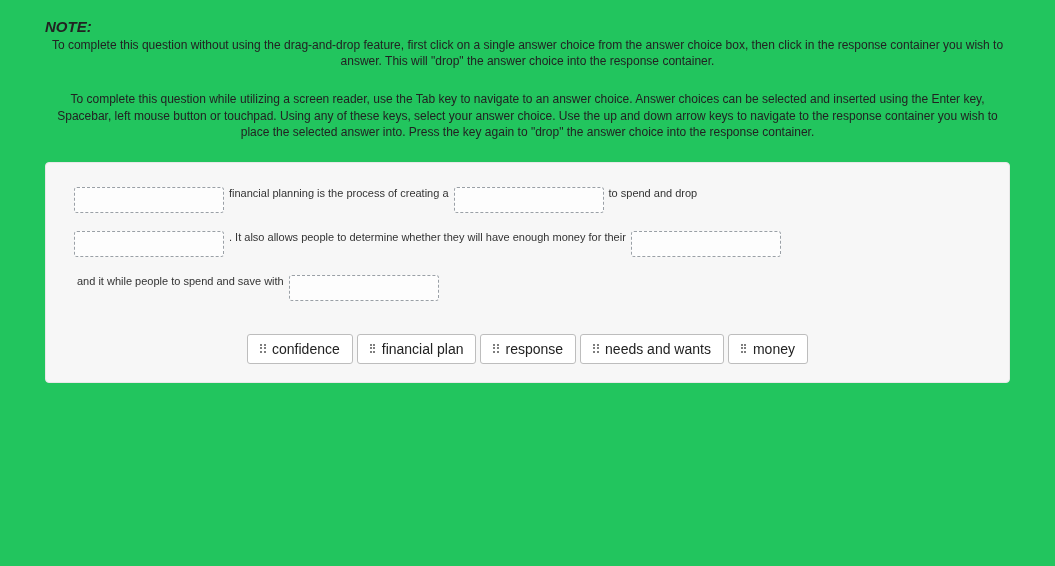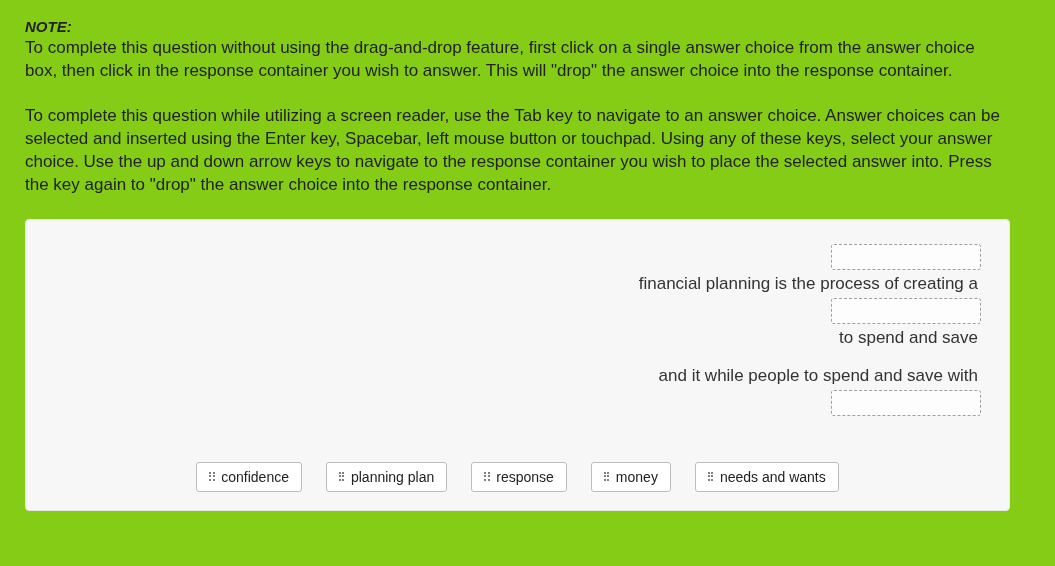--- a/index.html
+++ b/index.html
@@ -5,69 +5,69 @@
     * { box-sizing: border-box; margin: 0; padding: 0; }
     body {
       font-family: Arial, Helvetica, sans-serif;
       background: #f5f5f5;
       width: 1055px;
       height: 566px;
       overflow: hidden;
       color: #222;
     }
     .page {
-      background: #84cc16;
-      padding: 18px 45px 10px 25px;
+      background: #22c55e;
+      padding: 18px 45px 10px 45px;
       height: 100%;
     }
     .note-label {
       font-style: italic;
       font-weight: 600;
       font-size: 15px;
       margin-bottom: 2px;
     }
     .instructions {
-      font-size: 17px;
+      font-size: 12px;
       line-height: 1.35;
       margin-bottom: 22px;
+      text-align: center;
     }
     .question-area {
       background: #f7f7f7;
       border: 1px solid #e8e8e8;
       border-radius: 4px;
       padding: 24px 28px 18px 28px;
       margin-top: 6px;
     }
     .sentence-line {
       display: flex;
       flex-wrap: wrap;
-      align-items: flex-end;
+      align-items: flex-start;
       gap: 4px 2px;
       margin-bottom: 18px;
-      font-size: 17px;
+      font-size: 11px;
       color: #333;
-      flex-direction: column;
     }
     .drop-slot {
       display: inline-block;
       min-width: 150px;
       height: 26px;
       border: 1.5px dashed #9aa0a6;
       border-radius: 3px;
       background: #fdfdfd;
       vertical-align: middle;
     }
     .text-frag {
       padding: 0 3px;
     }
     .choices-row {
       display: flex;
       justify-content: center;
-      gap: 24px;
-      margin-top: 46px;
+      gap: 4px;
+      margin-top: 33px;
       flex-wrap: wrap;
     }
     .choice {
       display: inline-flex;
       align-items: center;
       gap: 6px;
       border: 1px solid #bdbdbd;
       background: #fff;
       border-radius: 3px;
       padding: 6px 12px;
@@ -99,23 +99,28 @@
   <div class="note-label">NOTE:</div>
   <div class="instructions">To complete this question without using the drag-and-drop feature, first click on a single answer choice from the answer choice box, then click in the response container you wish to answer. This will "drop" the answer choice into the response container.</div>
   <div class="instructions">To complete this question while utilizing a screen reader, use the Tab key to navigate to an answer choice. Answer choices can be selected and inserted using the Enter key, Spacebar, left mouse button or touchpad. Using any of these keys, select your answer choice. Use the up and down arrow keys to navigate to the response container you wish to place the selected answer into. Press the key again to "drop" the answer choice into the response container.</div>
 
   <div class="question-area">
 
     <div class="sentence-line">
       <span class="drop-slot"></span>
       <span class="text-frag">financial planning is the process of creating a</span>
       <span class="drop-slot"></span>
-      <span class="text-frag">to spend and save</span>
+      <span class="text-frag">to spend and drop</span>
     </div>
 
+    <div class="sentence-line">
+      <span class="drop-slot"></span>
+      <span class="text-frag">. It also allows people to determine whether they will have enough money for their</span>
+      <span class="drop-slot"></span>
+    </div>
 
     <div class="sentence-line">
       <span class="text-frag">and it while people to spend and save with</span>
       <span class="drop-slot"></span>
     </div>
 
     <div class="choices-row">
       <div class="choice">
         <span class="drag-icon">
             <span></span>
@@ -129,21 +134,21 @@
       </div>
       <div class="choice">
         <span class="drag-icon">
             <span></span>
             <span></span>
             <span></span>
             <span></span>
             <span></span>
             <span></span>
           </span>
-        <span>planning plan</span>
+        <span>financial plan</span>
       </div>
       <div class="choice">
         <span class="drag-icon">
             <span></span>
             <span></span>
             <span></span>
             <span></span>
             <span></span>
             <span></span>
           </span>
@@ -151,29 +156,29 @@
       </div>
       <div class="choice">
         <span class="drag-icon">
             <span></span>
             <span></span>
             <span></span>
             <span></span>
             <span></span>
             <span></span>
           </span>
-        <span>money</span>
+        <span>needs and wants</span>
       </div>
       <div class="choice">
         <span class="drag-icon">
             <span></span>
             <span></span>
             <span></span>
             <span></span>
             <span></span>
             <span></span>
           </span>
-        <span>needs and wants</span>
+        <span>money</span>
       </div>
     </div>
 
   </div>
 </div>
 
 </body></html>

